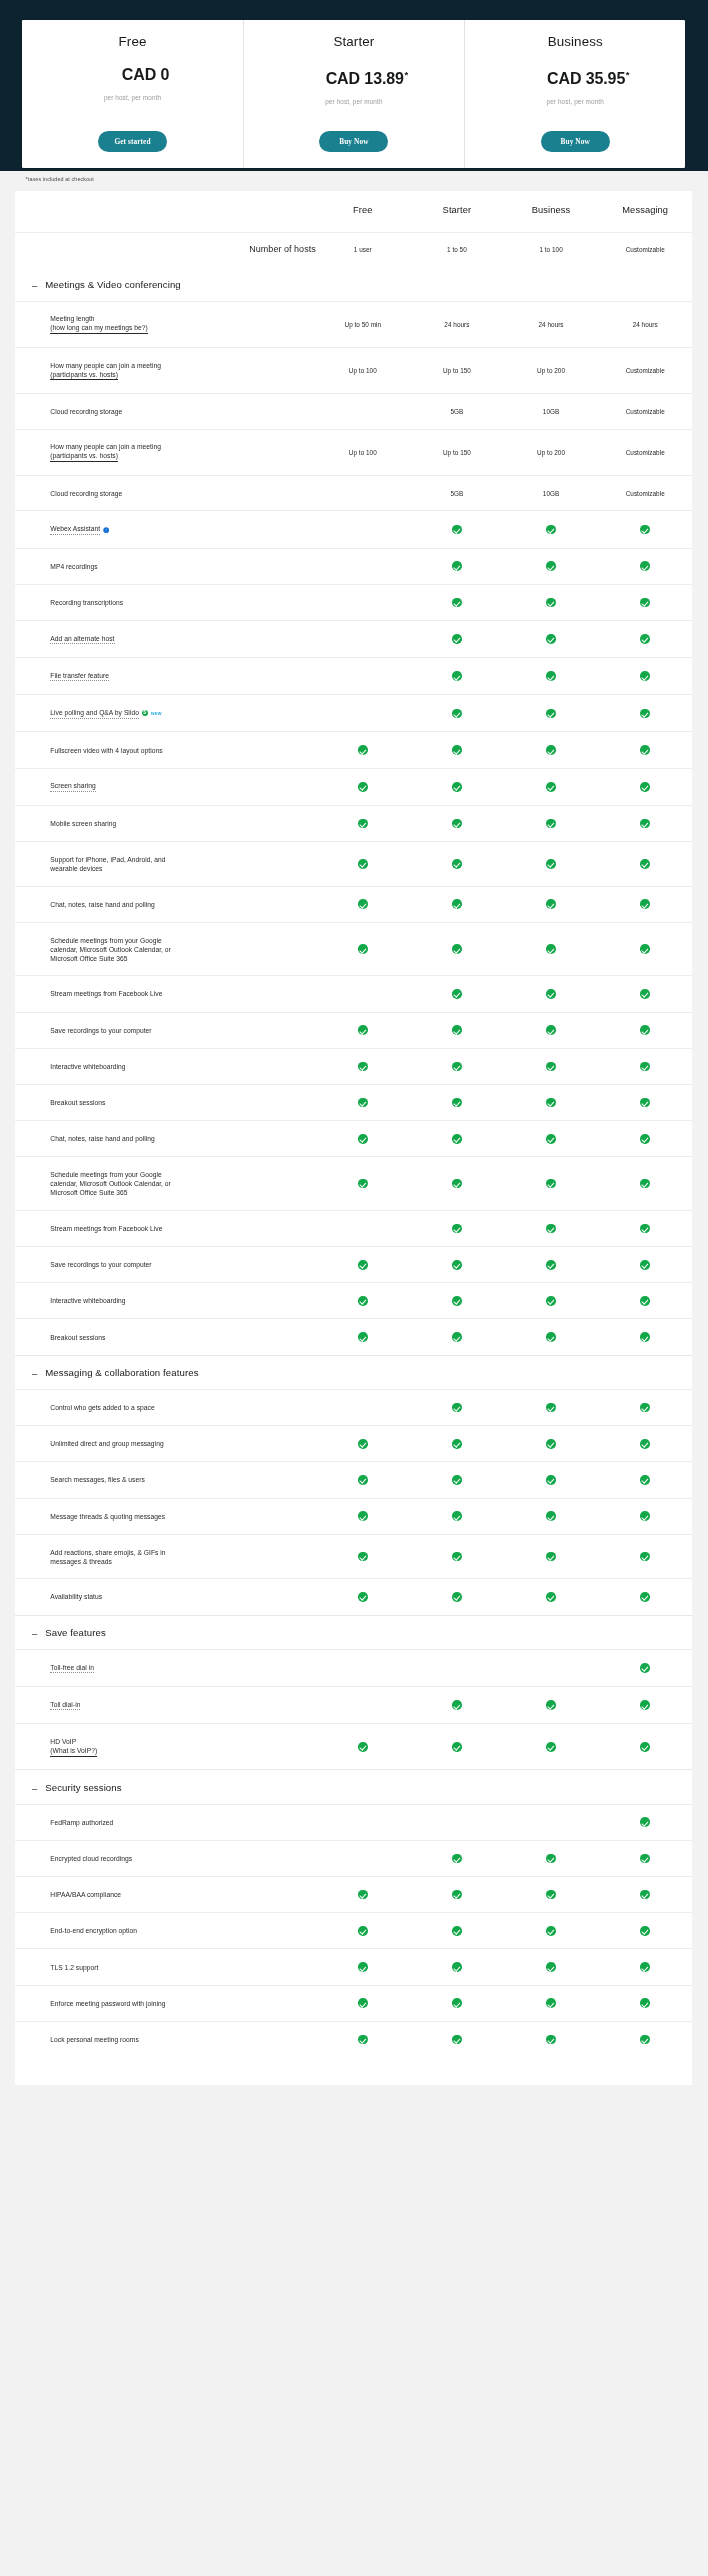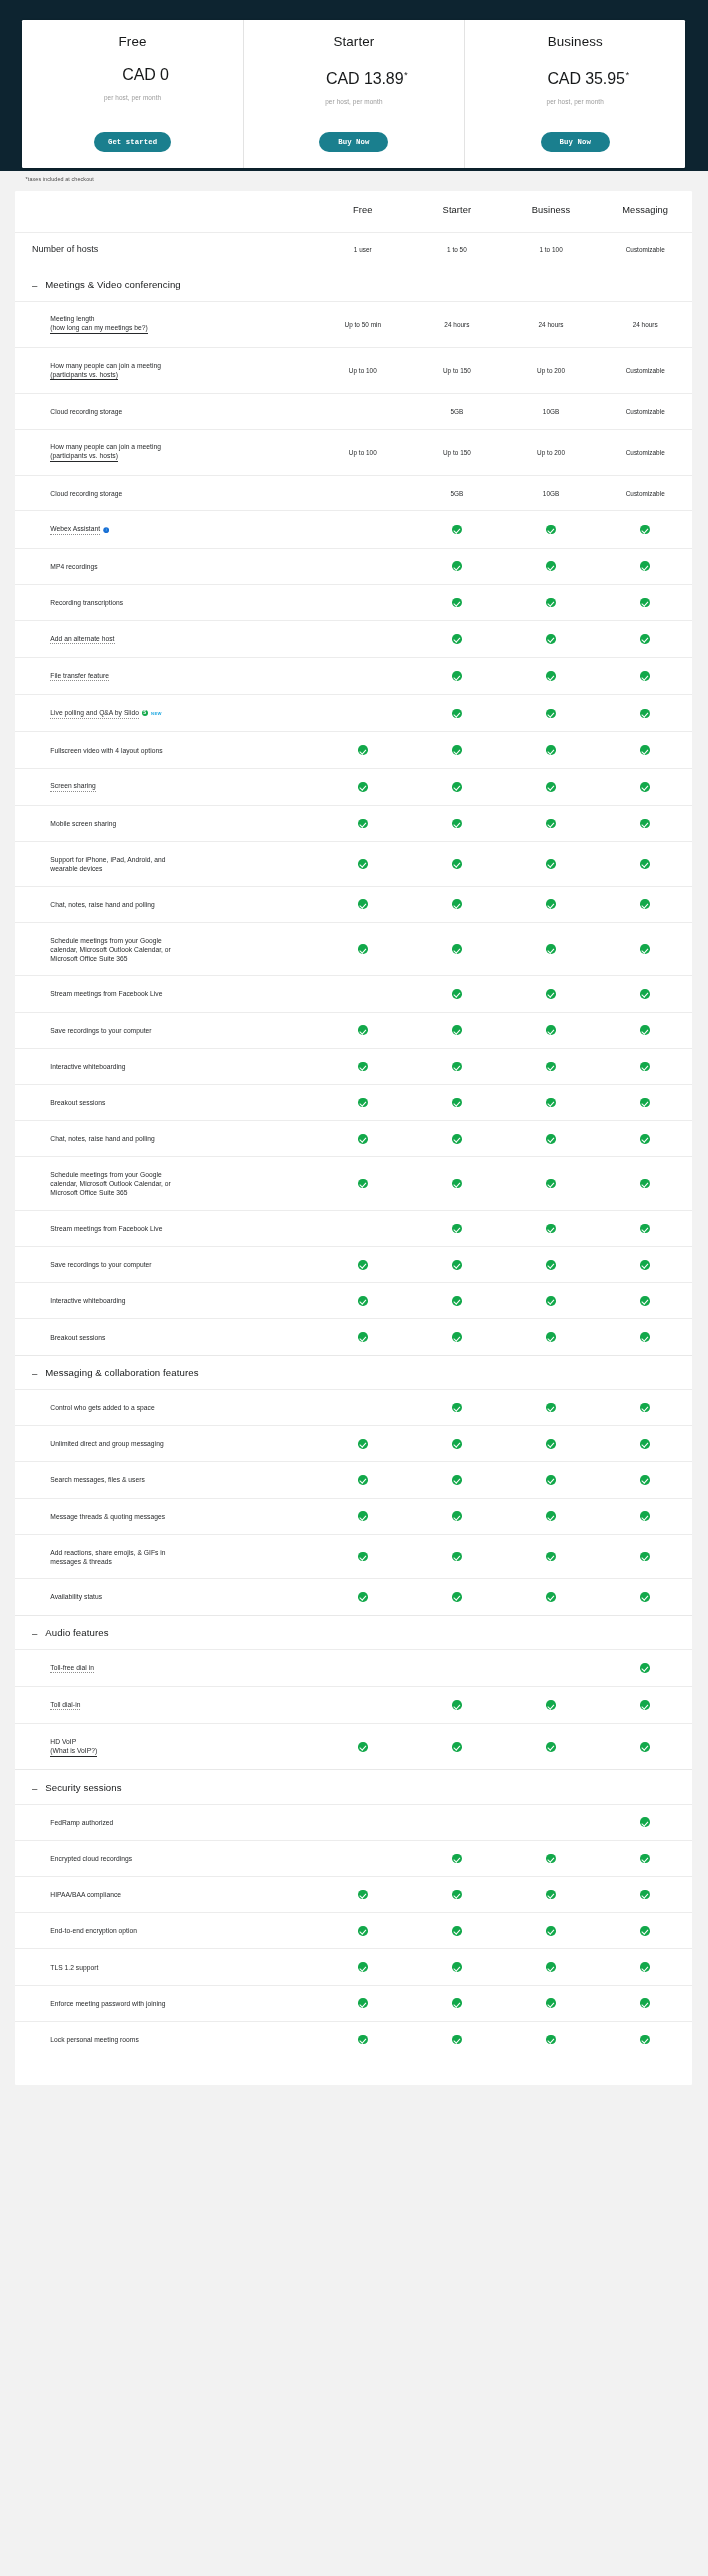--- a/index.html
+++ b/index.html
@@ -44,21 +44,21 @@
     font-size: 13.4px;
     color: #17191a;
     font-weight: 400;
     letter-spacing: 0.1px;
     line-height: 16.6px;
     margin-bottom: 14px;
   }
   .plan-price {
     font-size: 16px;
     color: #17191a;
-    font-weight: 400;
+    font-weight: 700;
     letter-spacing: -0.1px;
     line-height: 19px;
     white-space: nowrap;
     margin-left: 26px;
   }
   .plan-price .star {
     font-size: 9.6px;
     vertical-align: super;
     margin-left: 0.6px;
   }
@@ -73,21 +73,21 @@
   .plan-cta {
     background: #1a7f8e;
     color: #ffffff;
     border: none;
     border-radius: 12.8px;
     font-size: 7.3px;
     font-weight: 700;
     padding: 5.8px 14px;
     min-width: 69px;
     cursor: pointer;
-    font-family: Liberation Mono, monospace;
+    font-family: Liberation Serif, serif;
     letter-spacing: 0.1px;
   }
   
   .ent-icon {
     margin-top: 2.6px;
     margin-bottom: 6.4px;
   }
   .ent-desc {
     font-size: 6px;
     color: #9a9a9a;
@@ -293,21 +293,21 @@
       <tr>
         <th class="blank"></th>
         <th>Free</th>
         <th>Starter</th>
         <th>Business</th>
         <th>Messaging</th>
       </tr>
     </thead>
     <tbody>
       <tr class="feat-row">
-        <td class="feat-name" style="padding-left:16.6px !important;font-size:9px;">Number of hosts</td>
+        <td class="feat-name" style="padding-left:16.6px !important;font-size:9px;text-align:right;">Number of hosts</td>
         <td class="cell">1 user</td>
         <td class="cell">1 to 50</td>
         <td class="cell">1 to 100</td>
         <td class="cell">Customizable</td>
       </tr>
     </tbody>
     <tbody id="sections-root">
         <tr class="sec-head first">
           <td colspan="5">
             <div class="sec-title">
@@ -630,21 +630,21 @@
           </td>
           <td class="cell"><span class="check"></span></td>
           <td class="cell"><span class="check"></span></td>
           <td class="cell"><span class="check"></span></td>
           <td class="cell"><span class="check"></span></td>
         </tr>
         <tr class="sec-head">
           <td colspan="5">
             <div class="sec-title">
               <span class="sec-minus">–</span>
-              <span>Audio features</span>
+              <span>Save features</span>
             </div>
           </td>
         </tr>
         <tr class="feat-row">
           <td class="feat-name">
             <span class="ln"><span class="dotted">Toll-free dial in</span></span>
           </td>
           <td class="cell"></td>
           <td class="cell"></td>
           <td class="cell"></td>

